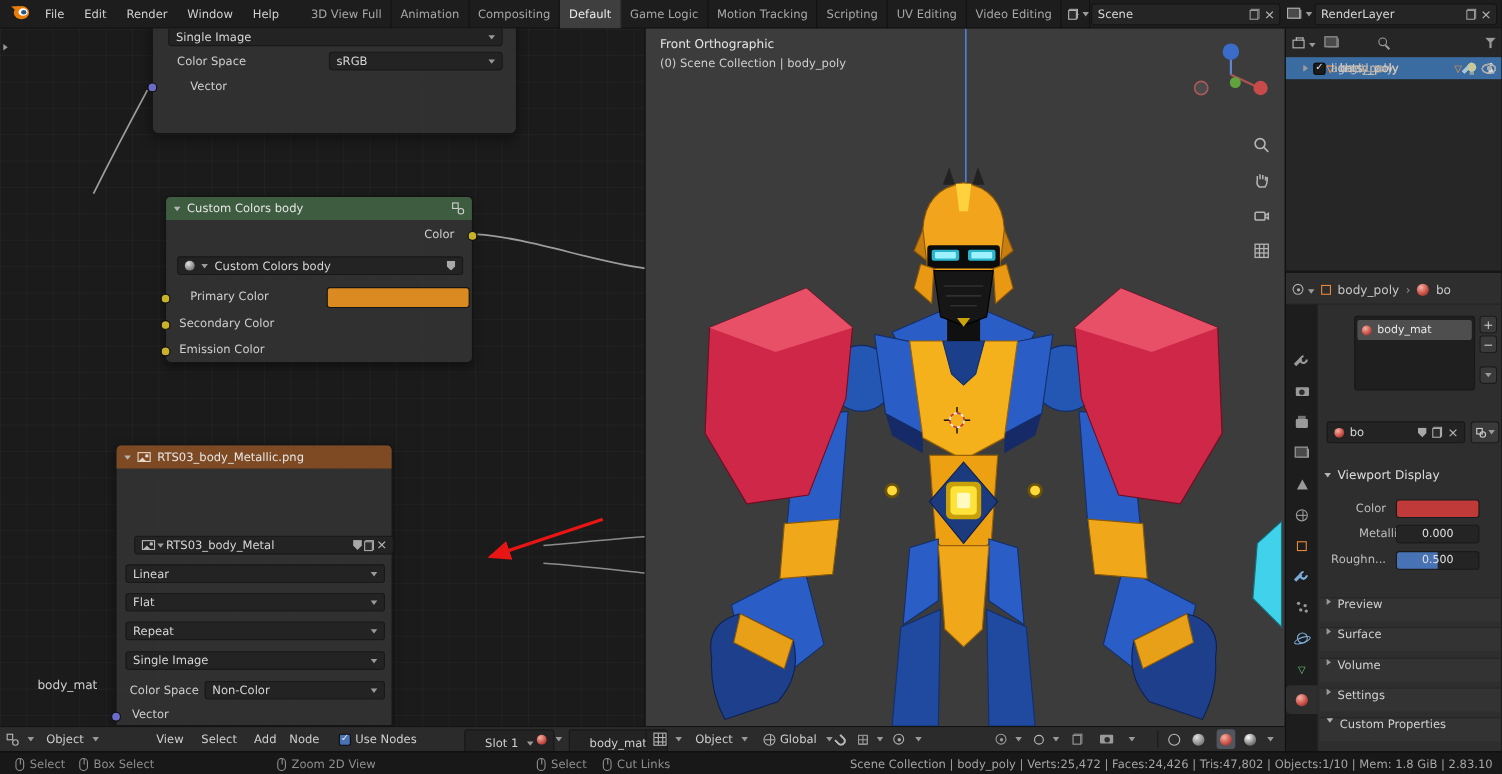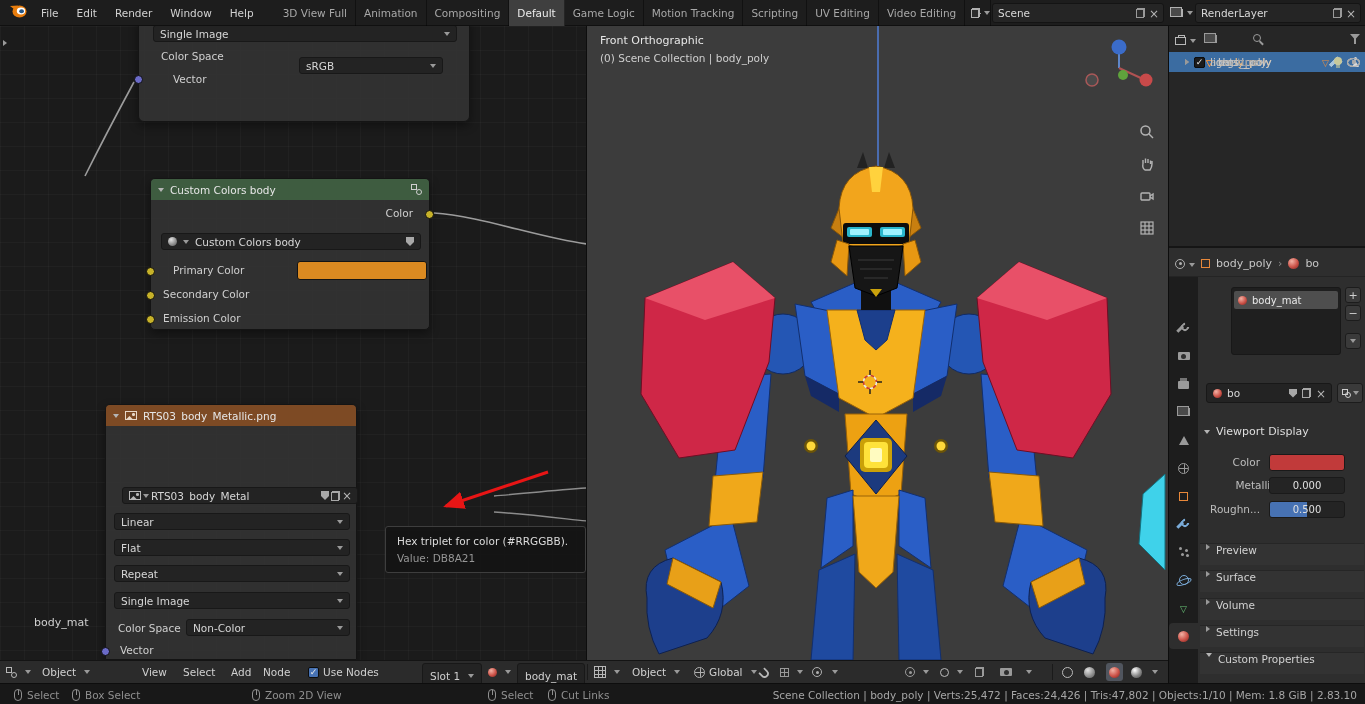--- a/index.html
+++ b/index.html
@@ -132,21 +132,21 @@
 .pfield.half::before{content:'';position:absolute;left:0;top:0;bottom:0;width:50%;background:#4772b3;border-radius:2px 0 0 2px}
 .pfield span{position:relative;z-index:1}
 .psection{position:absolute;left:2px;width:164px;height:22px;display:flex;align-items:flex-start;gap:6px;padding:0 6px;color:#d2d2d2;font-size:10.5px;border-top:1px solid #262626;background:#333}
 .slotlist{position:absolute;background:#1f1f1f;border:1px solid #181818;border-radius:3px}
 .slotrow{height:18px;display:flex;align-items:center;gap:5px;padding:0 4px;font-size:10px;color:#e8e8e8;background:#4e4e4e;border-radius:2px;margin:3px 2px}
 .sqbtn{position:absolute;width:16px;height:16px;background:#3a3a3a;border:1px solid #1c1c1c;border-radius:3px;color:#cfcfcf;display:flex;align-items:center;justify-content:center;font-size:11px}
 
 
 #bheader{position:absolute;left:0;top:660px;width:1168px;height:23px;background:#2b2b2b;border-top:1px solid #141414}
 .hbtn{position:absolute;top:2px;height:18px;display:flex;align-items:center;gap:4px;color:#d0d0d0;font-size:10.5px}
-.hfield{background:#232323;border:1px solid #181818;border-radius:3px;padding:0 7px;height:25px;display:flex;align-items:center;gap:4px}
+.hfield{background:#232323;border:1px solid #181818;border-radius:3px;padding:0 18px;height:25px;display:flex;align-items:center;gap:4px}
 .hdiv{position:absolute;top:3px;width:1px;height:16px;background:#1a1a1a}
 #statusbar{position:absolute;left:0;top:683px;width:1365px;height:21px;background:#181818;border-top:1px solid #0d0d0d}
 .hint{position:absolute;top:0;height:21px;display:flex;align-items:center;gap:5px;color:#8f8f8f;font-size:10.5px}
 #status-info{position:absolute;right:8px;top:0;height:21px;display:flex;align-items:center;color:#a5a5a5;font-size:10.5px}
 </style>
 </head>
 <body>
 
 <div id="app">
 
@@ -209,21 +209,21 @@
       <path d="M494,486 C524,488 558,492 587,495" stroke="#8c8c8c" stroke-width="1.4" fill="none"></path>
     </svg>
     <span class="tr" style="position:absolute;left:3px;top:14px"></span>
 
     <div class="node" style="left:138px;top:-8px;width:332px;height:104px;border-radius:0 0 6px 6px">
       <div class="fieldd" style="position:absolute;left:14px;top:6px;width:304px">
         <span style="flex:1">Single Image</span>
           <span class="dd"></span>
       </div>
       <span class="nlabel" style="position:absolute;left:22px;top:31px">Color Space</span>
-      <div class="fieldd" style="position:absolute;left:160px;top:38px;width:144px">
+      <div class="fieldd" style="position:absolute;left:160px;top:28px;width:158px">
         <span style="flex:1">sRGB</span>
           <span class="dd"></span>
       </div>
       <span class="sock vec" style="left:-5px;top:56px"></span>
       <span class="nlabel" style="position:absolute;left:34px;top:54px">Vector</span>
     </div>
 
     <div class="node" style="left:150px;top:152px;width:280px;height:152px">
       <div class="nhead" style="background:#3e5c40">
         <span class="td"></span>
@@ -289,24 +289,20 @@
 
     <svg width="125" height="60" style="position:absolute;left:430px;top:436px;z-index:50">
       <defs>
           <marker id="arrh" markerWidth="8" markerHeight="8" refX="6" refY="3" orient="auto">
             <path d="M0,0 L7,3 L0,6 Z" fill="#e81515"></path>
           </marker>
         </defs>
       <line x1="118" y1="10" x2="16" y2="44" stroke="#e81515" stroke-width="3" marker-end="url(#arrh)"></line>
     </svg>
 
-    <div id="tooltip">
-      <div class="l1">Hex triplet for color (#RRGGBB).</div>
-      <div class="l2">Value: DB8A21</div>
-    </div>
 
     <span style="position:absolute;left:34px;top:590px;color:#cfcfcf">body_mat</span>
   </div>
 
   <div id="viewport">
     <svg width="581" height="634" viewBox="0 0 581 634" style="position:absolute;left:0;top:0">
       <g stroke-width="1">
         <line x1="291" y1="0" x2="291" y2="140" stroke="#4f7dd6" stroke-width="1.5"></line>
         <polygon points="556,468 578,448 578,544 552,518" fill="#3fd2ea" stroke="#12717f"></polygon>
         <polygon points="78,524 144,490 162,560 98,610" fill="#2a5ec6" stroke="#122f6e"></polygon>

